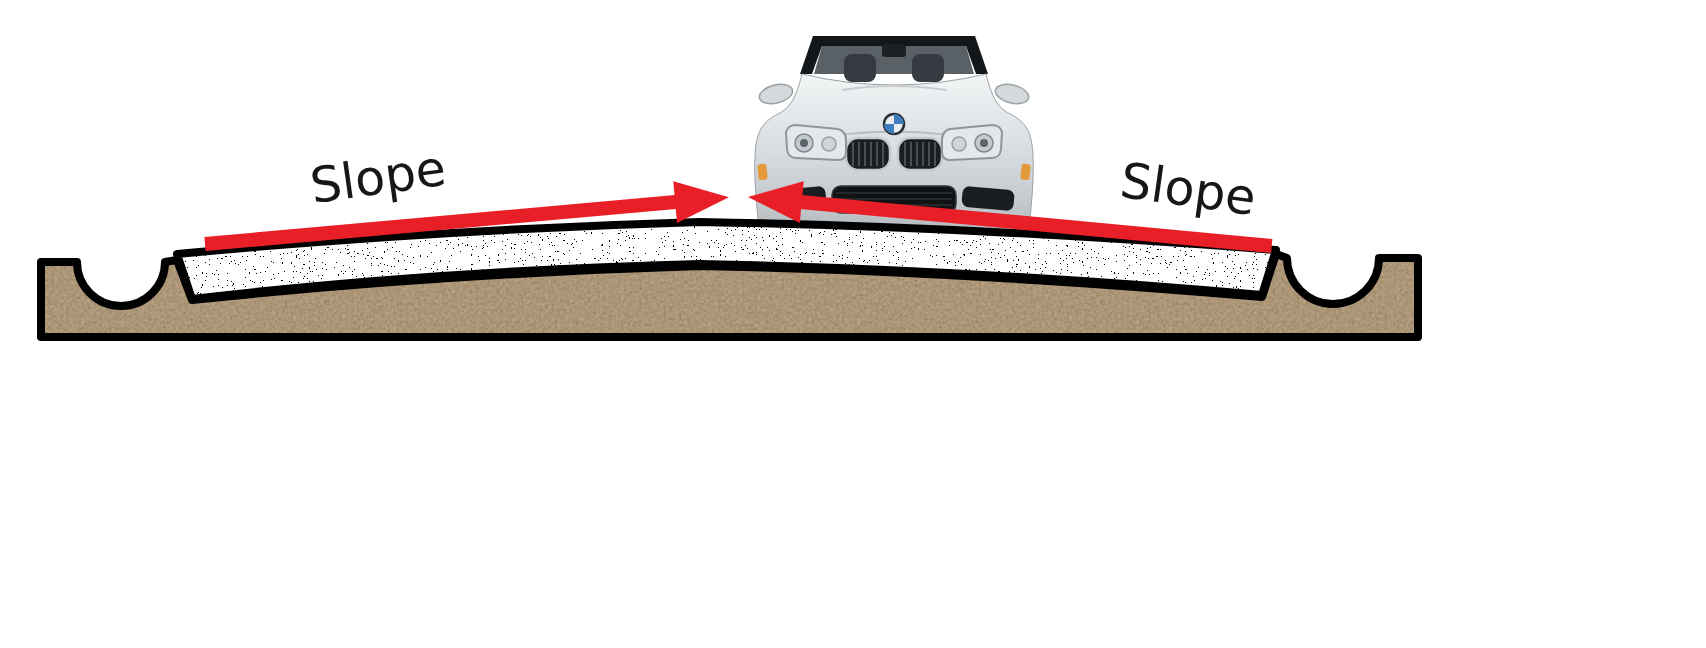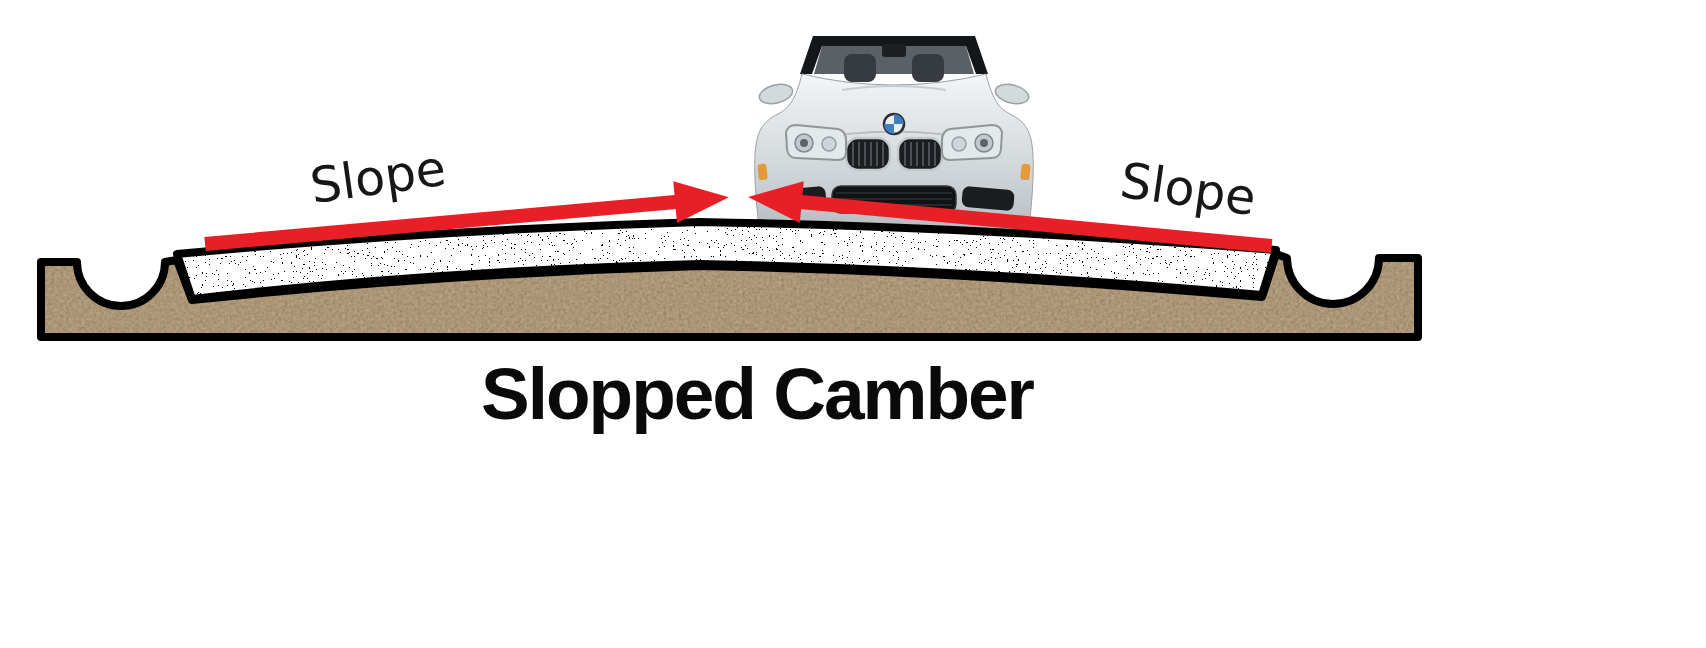--- a/index.html
+++ b/index.html
@@ -167,15 +167,14 @@
   </g>
   <g transform="translate(748,197) rotate(5.35)">
     <polygon points="0,0 54,-21 54,21" fill="#e81f26"></polygon>
     <rect x="50" y="-7" width="476" height="14" fill="#e81f26"></rect>
   </g>
 
   <text class="slope-text" transform="translate(378,178) rotate(-8)" text-anchor="middle" dy="16">Slope</text>
   <text class="slope-text" transform="translate(1188,190) rotate(8)" text-anchor="middle" dy="16">Slope</text>
 </svg>
 
-  <div class="diagram-title">Slopped Camber</div>
 
 </div>
 
 </body></html>

